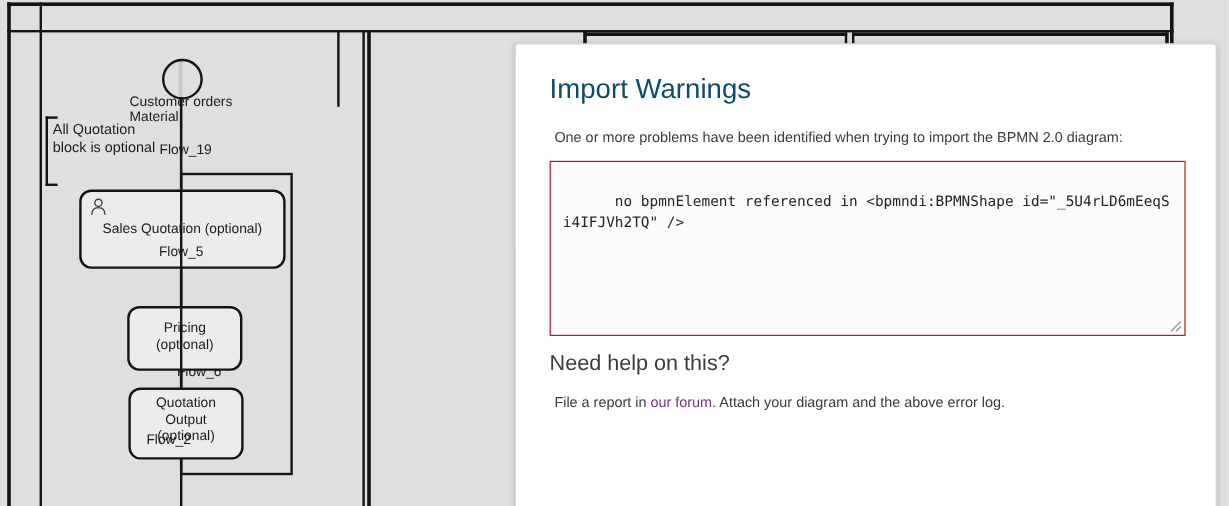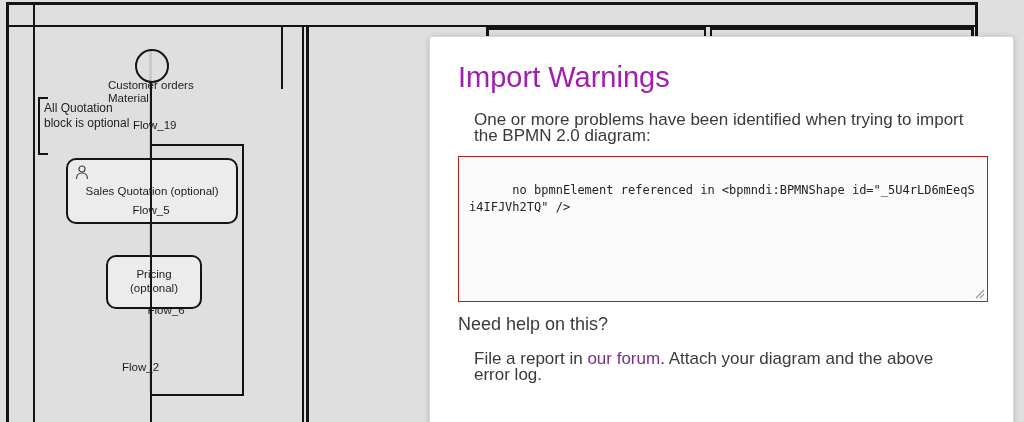--- a/index.html
+++ b/index.html
@@ -69,23 +69,23 @@
 
   
   .dialog{
     position:absolute; left:429px; top:36px; width:585px; height:400px;
     background:#ffffff; border:1px solid #d6d6d6; border-radius:3px;
     box-shadow:0 1px 6px rgba(0,0,0,.18);
     z-index:10; color:#3a3a3a;
     padding:24px 28px; box-sizing:border-box;
   }
   .dialog h1{
-    margin:0 0 18px 0; font-size:29px; font-weight:400; color:#a21caf;
+    margin:0 0 18px 0; font-size:23px; font-weight:400; color:#0c4a6e;
   }
-  .dialog p{margin:16px; font-size:17px; line-height:16px; color:#3a3a3a;}
+  .dialog p{margin:4px; font-size:12px; line-height:16px; color:#3a3a3a;}
   .dialog .intro{margin-bottom:12px;}
   .codebox{
     position:relative; width:530px; height:146px; box-sizing:border-box;
     background:#fbfbfb; border:1px solid #b91c1c;
     font-family:"DejaVu Sans Mono", monospace;
     font-size:12px; line-height:17px; color:#23232b;
     padding:8px 10px; white-space:pre-wrap; word-break:break-all;
     overflow:hidden; margin-bottom:12px;
   }
   .resize-grip{position:absolute; right:2px; bottom:2px; width:10px; height:10px;}
@@ -138,20 +138,23 @@
       <path d="M2.5 15 C2.5 10.5 5 9 8 9 C11 9 13.5 10.5 13.5 15" fill="none" stroke="#444" stroke-width="1.2"></path>
     </svg>
     <div class="task-label-sales">Sales Quotation (optional)</div>
   </div>
   <div class="dlabel lbl-flow5">Flow_5</div>
 
   <div class="task task-pricing">
     <div class="task-label-mid"><span>Pricing</span><br><span>(optional)</span></div>
   </div>
 
+  <div class="task task-quote">
+    <div class="task-label-quote"><span>Quotation</span><br><span>Output</span><br><span>(optional)</span></div>
+  </div>
   <div class="dlabel lbl-flow2">Flow_2</div>
 
   <div class="dialog">
     <h1>Import Warnings</h1>
     <p class="intro">One or more problems have been identified when trying to import the BPMN 2.0 diagram:</p>
     <div class="codebox">
       <span>no bpmnElement referenced in &lt;bpmndi:BPMNShape id="_5U4rLD6mEeqSi4IFJVh2TQ" /&gt;</span>
       <svg class="resize-grip" viewBox="0 0 10 10">
         <path d="M9 1 L1 9 M9 5 L5 9" stroke="#999" stroke-width="1.2" fill="none"></path>
       </svg>

